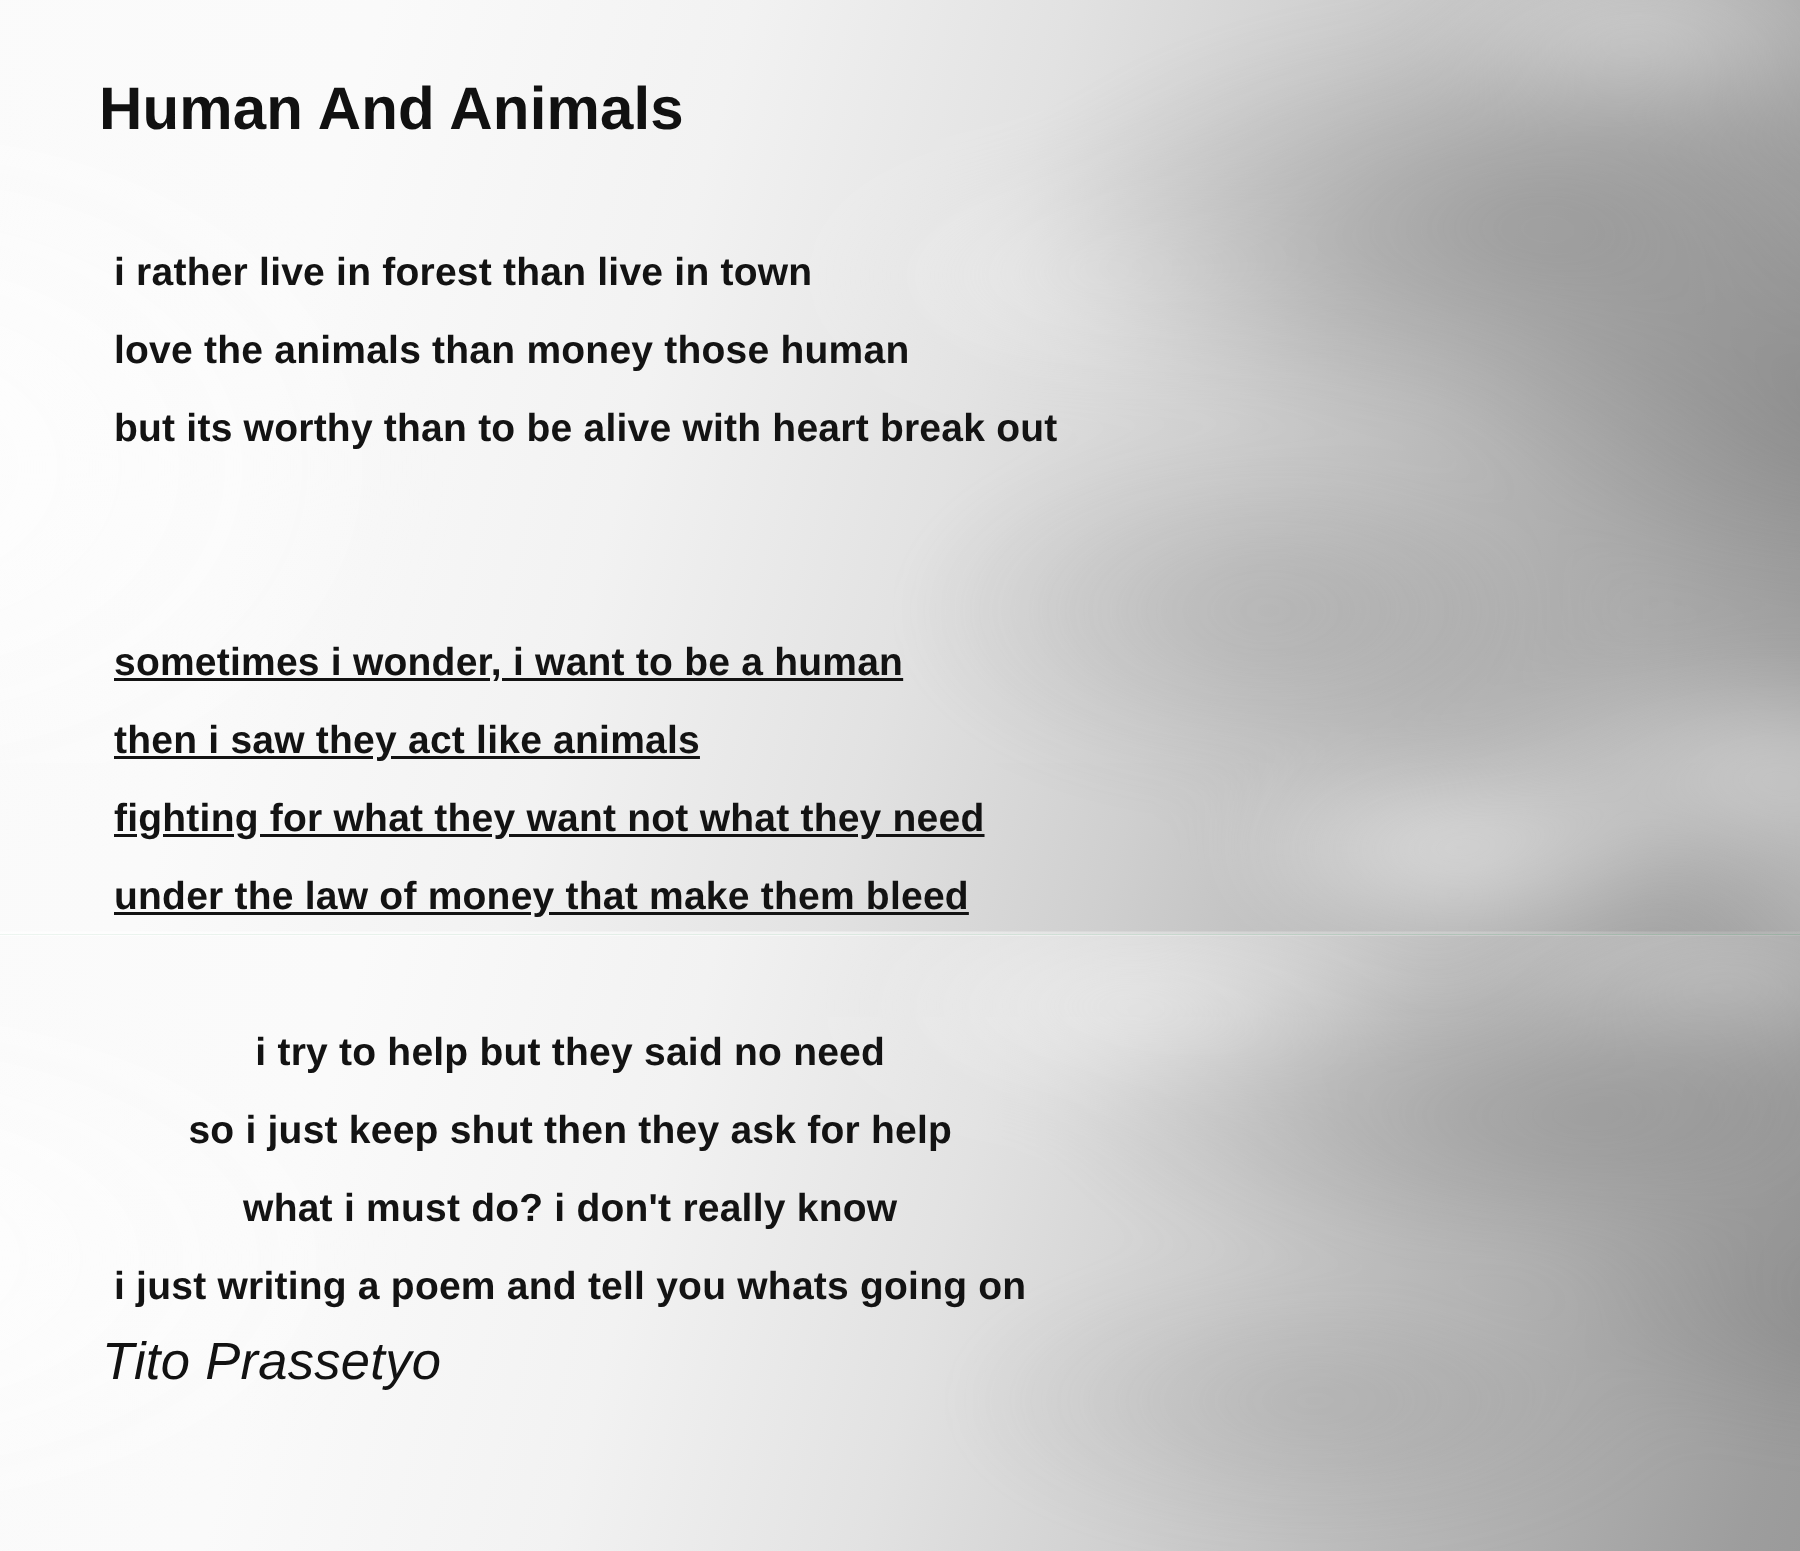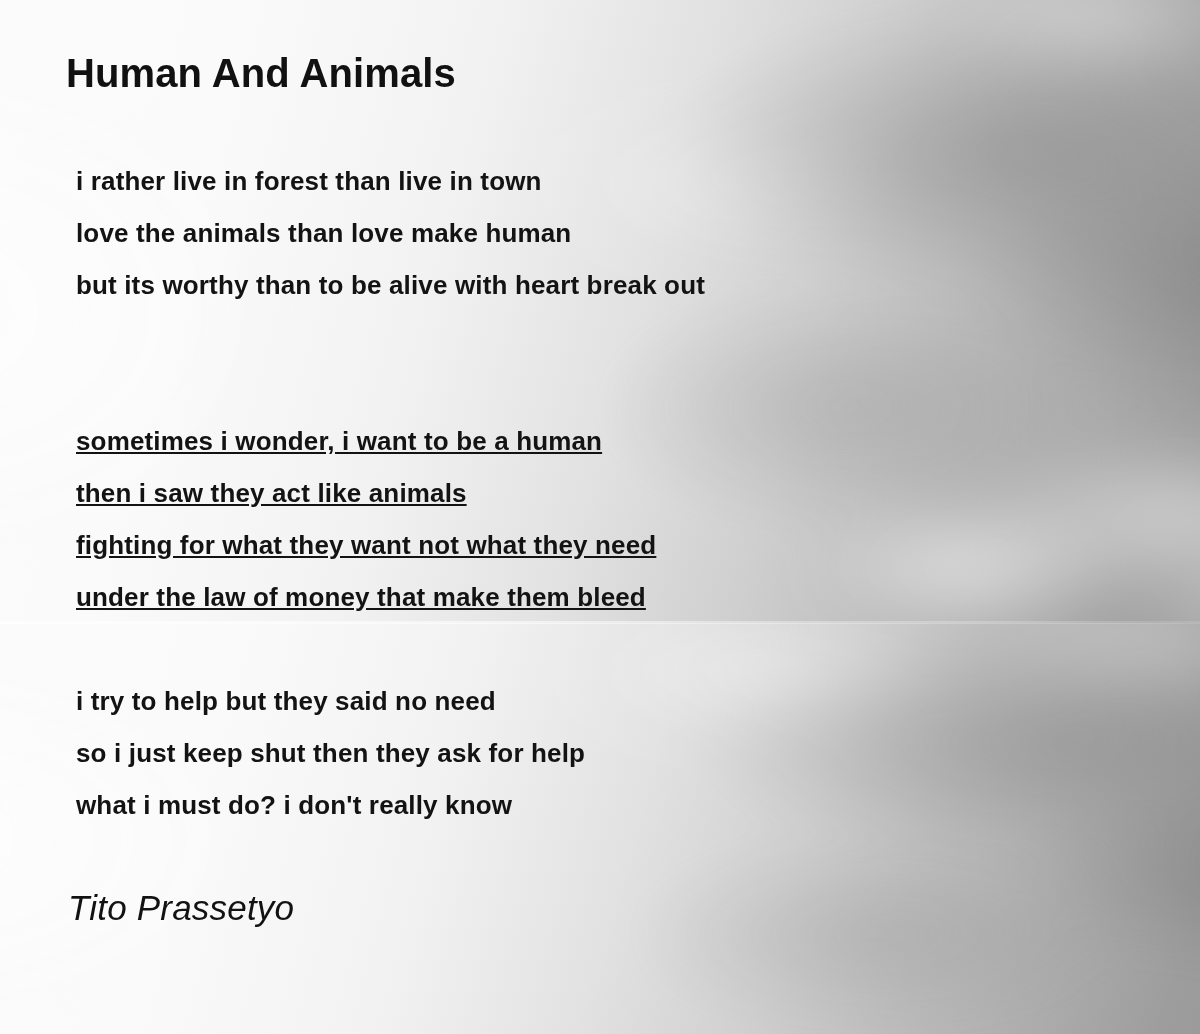--- a/index.html
+++ b/index.html
@@ -112,21 +112,21 @@
     left: 76px;
     color: #131313;
     font-size: 26px;
     font-weight: bold;
     line-height: 52px;
     letter-spacing: .15px;
     white-space: nowrap;
   }
   .stanza-1 { top: 155px; }
   .stanza-2 { top: 415px; text-decoration: underline; }
-  .stanza-3 { top: 675px; }
+  .stanza-3 { top: 675px; text-align: center; }
 
   .poem-line { display: block; }
 
   .signature {
     position: absolute;
     left: 68px;
     top: 888px;
     font-size: 35px;
     font-style: italic;
     font-weight: normal;
@@ -151,33 +151,34 @@
   </div>
 
   <div class="bg-seam"></div>
 
   <div class="content">
 
     <div class="poem-title">Human And Animals</div>
 
     <div class="stanza stanza-1">
       <span class="poem-line">i rather live in forest than live in town</span>
-      <span class="poem-line">love the animals than love make human</span>
+      <span class="poem-line">love the animals than money those human</span>
       <span class="poem-line">but its worthy than to be alive with heart break out</span>
     </div>
 
     <div class="stanza stanza-2">
       <span class="poem-line">sometimes i wonder, i want to be a human</span>
       <span class="poem-line">then i saw they act like animals</span>
       <span class="poem-line">fighting for what they want not what they need</span>
       <span class="poem-line">under the law of money that make them bleed</span>
     </div>
 
     <div class="stanza stanza-3">
       <span class="poem-line">i try to help but they said no need</span>
       <span class="poem-line">so i just keep shut then they ask for help</span>
       <span class="poem-line">what i must do? i don't really know</span>
+      <span class="poem-line">i just writing a poem and tell you whats going on</span>
     </div>
 
     <div class="signature">Tito Prassetyo</div>
 
   </div>
 </div>
 
 </body></html>

